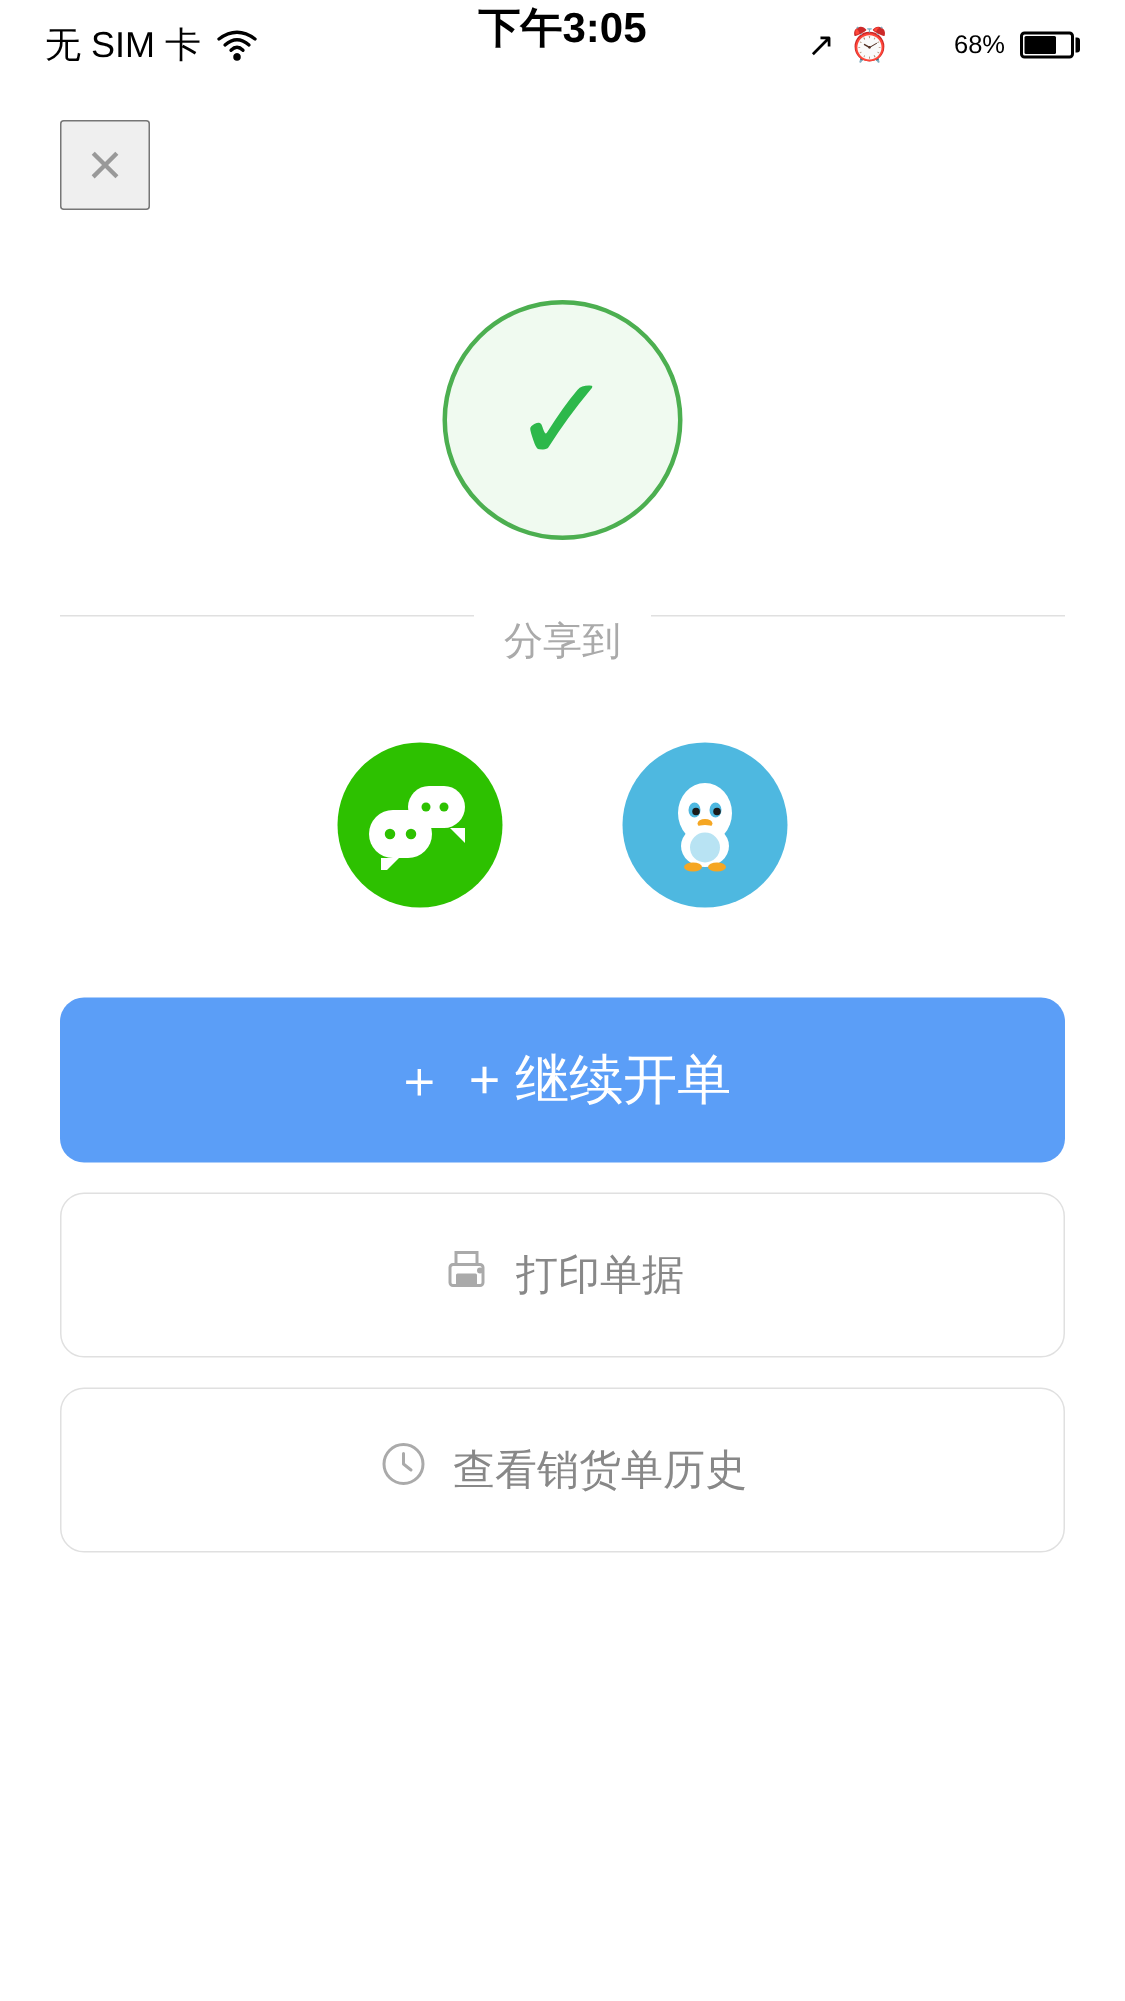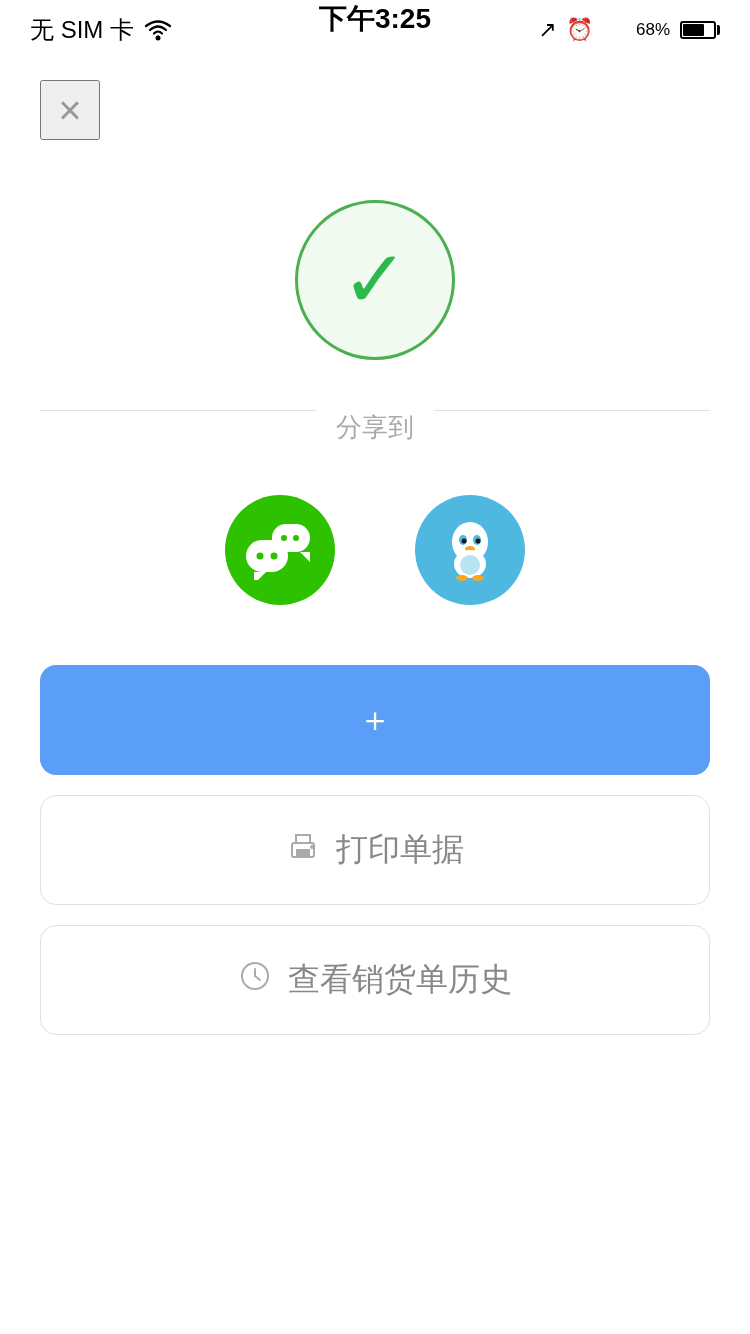--- a/index.html
+++ b/index.html
@@ -197,21 +197,21 @@
       align-items: center;
       justify-content: center;
       gap: 16px;
       cursor: pointer;
     }
     .btn-secondary .btn-icon {
       font-size: 34px;
       color: #aaa;
     }
     .btn-secondary .btn-text {
-      font-size: 32px;
+      font-size: 28px;
       color: #888;
       font-weight: 400;
     }
 
     
     .battery {
       display: inline-flex;
       align-items: center;
     }
     .battery-body {
@@ -246,21 +246,21 @@
   <div class="status-left">
     <span>无 SIM 卡</span>
     <svg width="28" height="22" viewBox="0 0 28 22">
       <path d="M14 18 L14 18" stroke="#000" stroke-width="3" stroke-linecap="round"></path>
       <path d="M10 14.5 Q14 10.5 18 14.5" stroke="#000" stroke-width="2.2" fill="none" stroke-linecap="round"></path>
       <path d="M6 11 Q14 4 22 11" stroke="#000" stroke-width="2.2" fill="none" stroke-linecap="round"></path>
       <path d="M2 7 Q14 -2 26 7" stroke="#000" stroke-width="2.2" fill="none" stroke-linecap="round"></path>
       <circle cx="14" cy="19" r="2.5" fill="#000"></circle>
     </svg>
   </div>
-  <div class="status-center">下午3:25</div>
+  <div class="status-center">下午3:05</div>
   <div class="status-right">
     <span style="font-size:22px;">↗</span>
     <span style="font-size:22px;">⏰</span>
     <span style="font-size:17px;margin-left:32px;">68%</span>
     <div class="battery">
       <div class="battery-body">
           <div class="battery-fill"></div>
         </div>
       <div class="battery-tip"></div>
     </div>
@@ -328,20 +328,21 @@
           </svg>
         </div>
       </div>
     </div>
   </div>
 
   <div class="action-buttons">
 
     <button class="btn-primary">
       <span class="btn-icon">＋</span>
+      <span class="btn-text">+ 继续开单</span>
     </button>
 
     <button class="btn-secondary">
       <span class="btn-icon">
         <svg width="34" height="34" viewBox="0 0 34 34" fill="none">
           <rect x="6" y="14" width="22" height="14" rx="2" stroke="#aaa" stroke-width="2" fill="none"></rect>
           <rect x="10" y="20" width="14" height="8" rx="1" fill="#aaa"></rect>
           <path d="M10 14V6h14v8" stroke="#aaa" stroke-width="2" fill="none"></path>
           <circle cx="26" cy="18" r="2" fill="#aaa"></circle>
         </svg>

